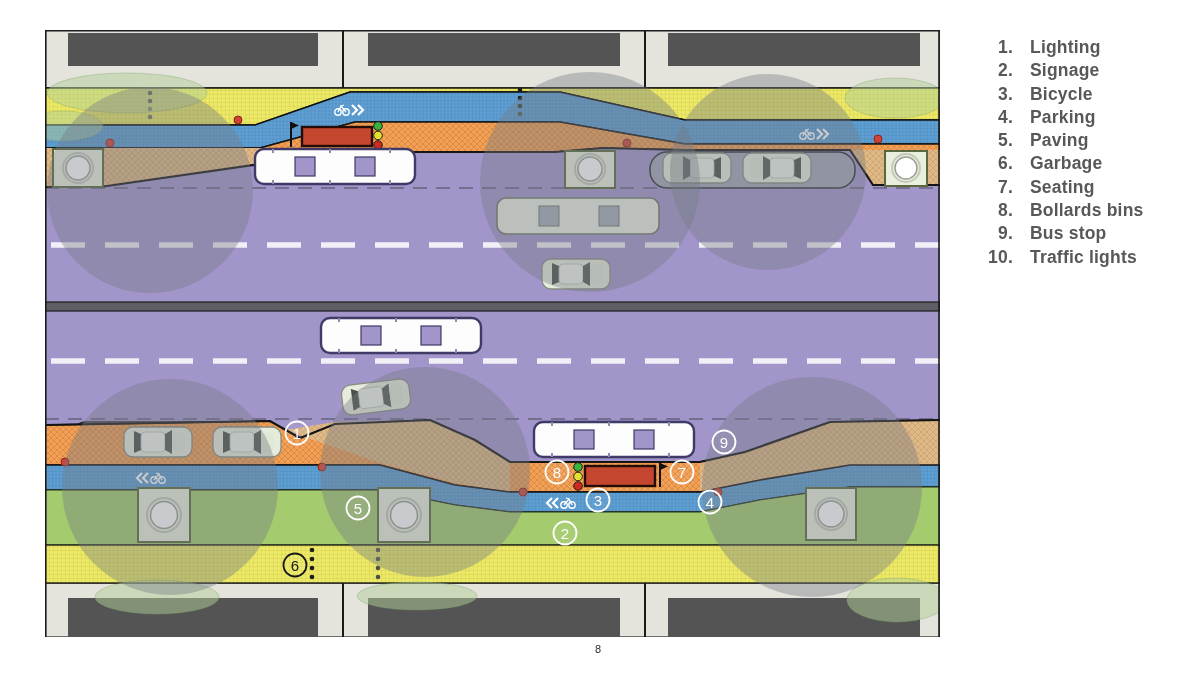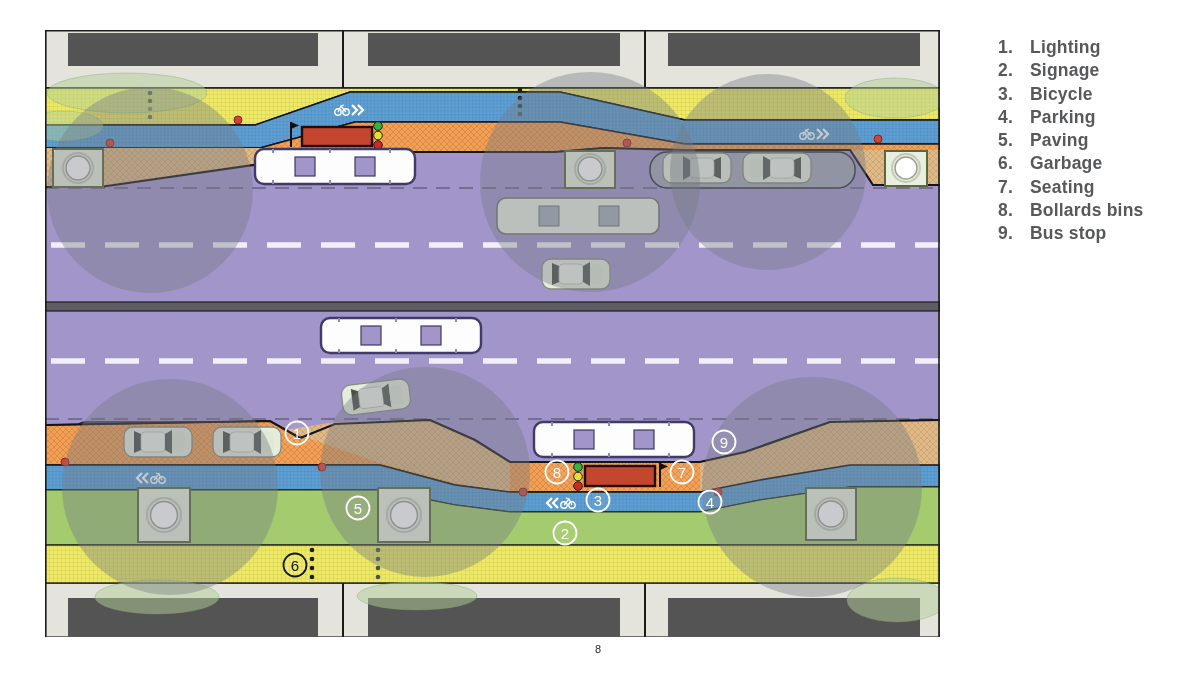--- a/index.html
+++ b/index.html
@@ -321,16 +321,20 @@
         <span>Seating</span>
       </li>
     <li>
         <span class="num">8.</span>
         <span>Bollards bins</span>
       </li>
     <li>
         <span class="num">9.</span>
         <span>Bus stop</span>
       </li>
+    <li>
+        <span class="num">10.</span>
+        <span>Traffic lights</span>
+      </li>
   </ol>
 </div>
 
 <div class="page-num">8</div>
 
 </body></html>

